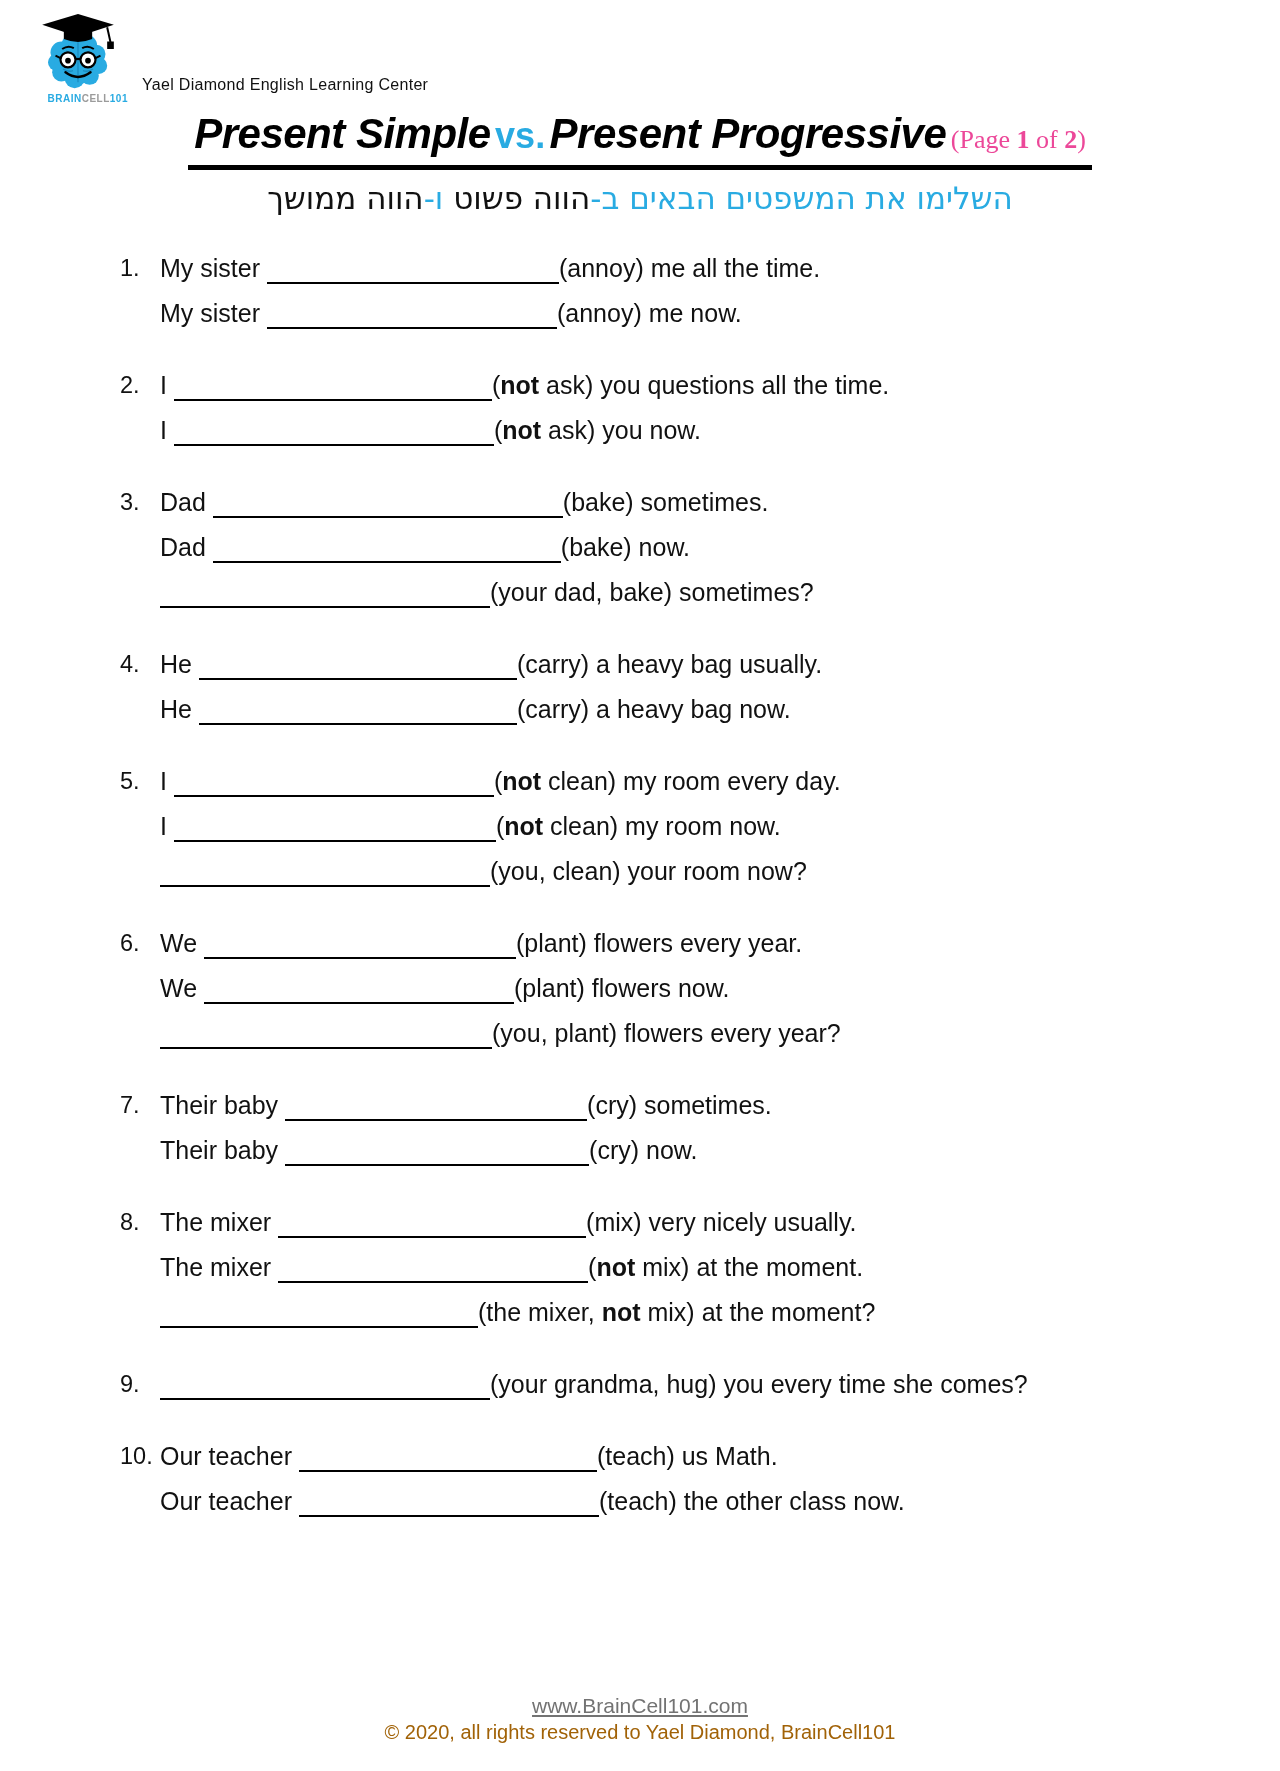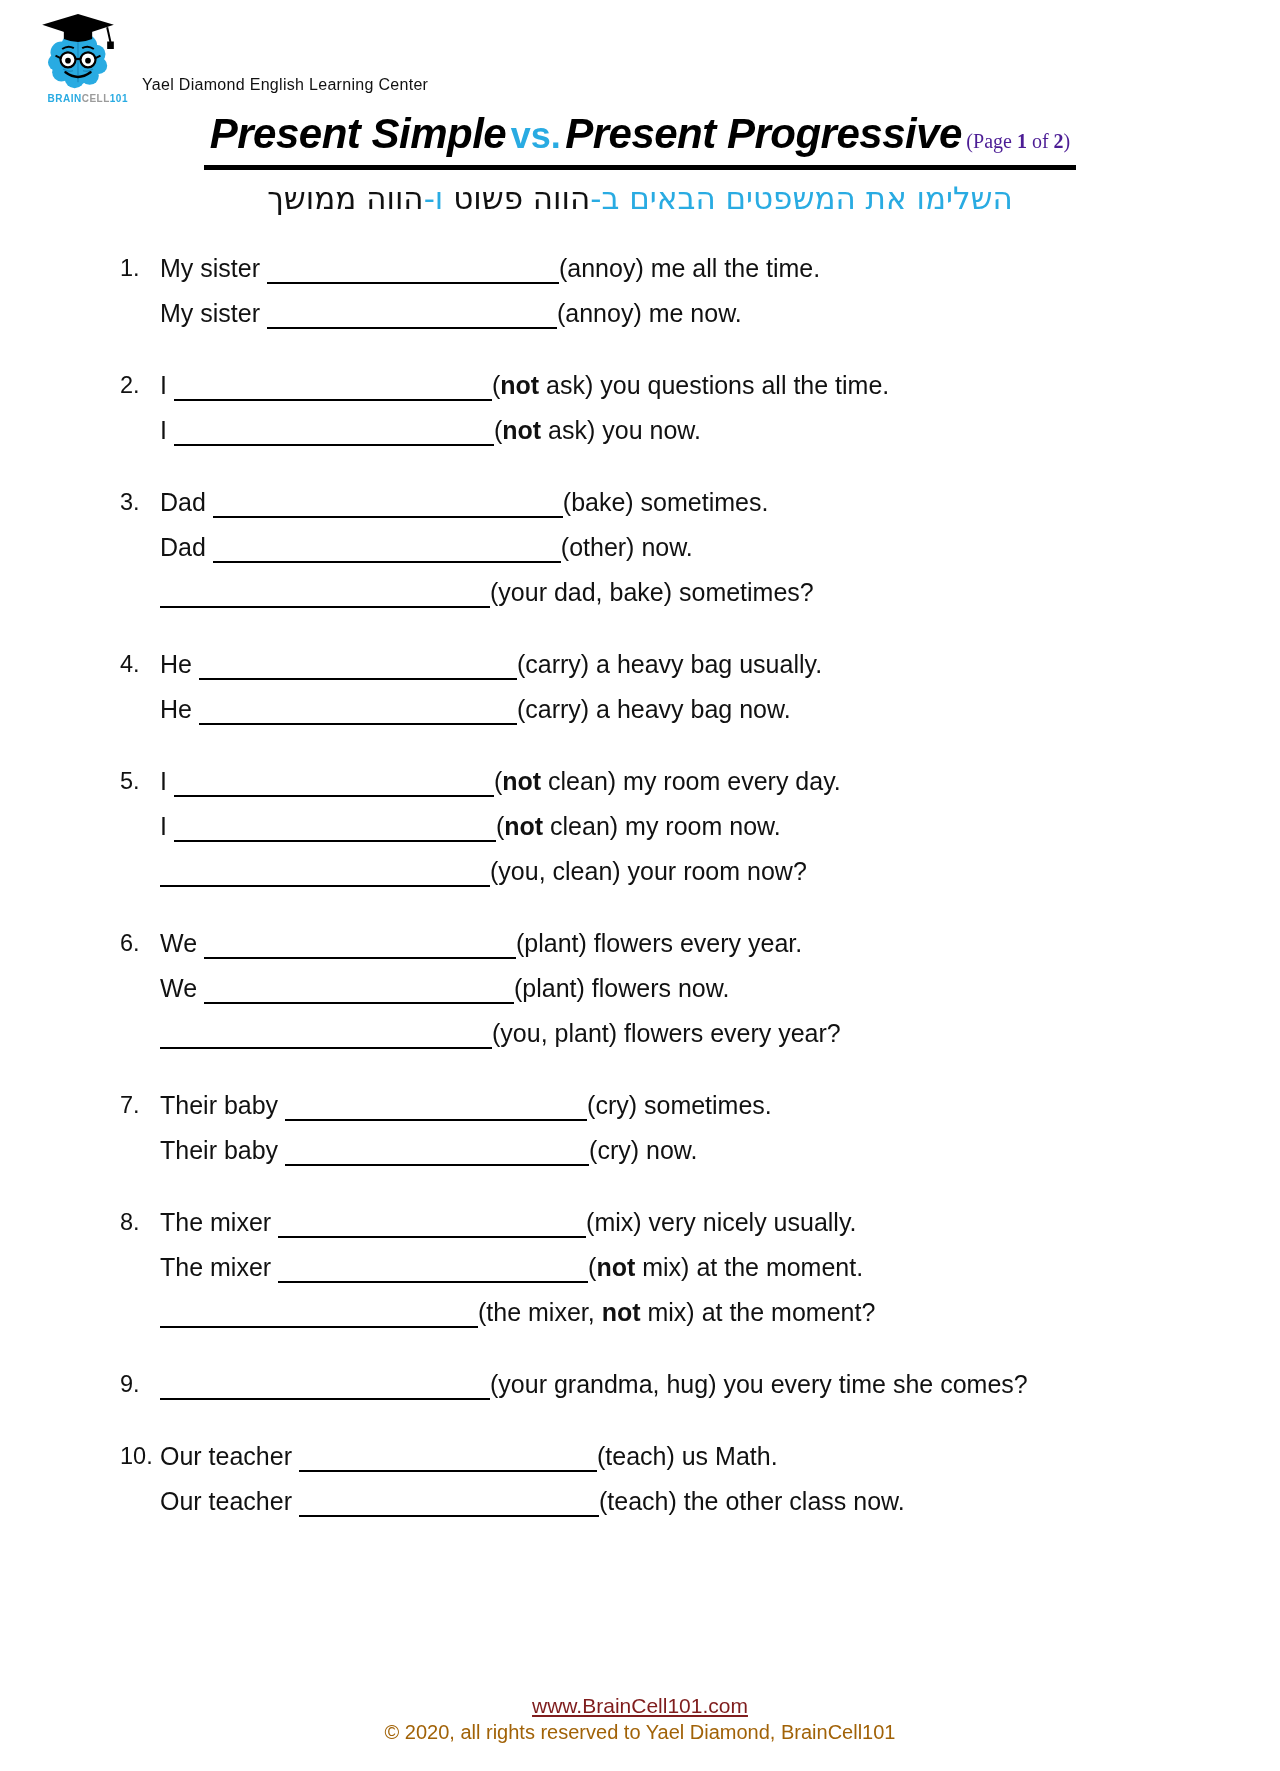--- a/index.html
+++ b/index.html
@@ -18,40 +18,40 @@
   .logo-word .w-brain { color:#29ABE2; }
   .logo-word .w-cell  { color:#9b9b9b; }
   .logo-word .w-num   { color:#29ABE2; }
   .center-name { font-size:16px; color:#111; margin:0 0 10px 14px; letter-spacing:0.3px; font-weight:500; }
 
   
   .title-wrap { text-align:center; margin-top:6px; }
   .title-line { display:inline-block; border-bottom:5px solid #000; padding:0 6px 7px 6px; white-space:nowrap; }
   .t-main { font-size:42px; font-weight:bold; letter-spacing:-0.5px; color:#000;font-style:italic; }
   .t-vs   { font-size:36px; font-weight:bold; color:#29ABE2; }
-  .t-page { font-family:"Liberation Serif", serif; font-size:20px; color:#4c1d95; }
+  .t-page { font-family:"Liberation Serif", serif; font-size:26px; color:#ec4899; }
   .t-page .pb { font-weight:bold; }
 
   
   .subtitle { direction:rtl; text-align:center; margin-top:10px;
               font-family:"DejaVu Sans", sans-serif; font-size:31px; color:#111; }
   .subtitle .blue { color:#29ABE2; }
 
   
   .items { margin:30px 0 0 120px; }
   .item { display:flex; margin-bottom:27px; }
   .num { width:40px; flex:none; font-size:23.5px; line-height:45px; }
   .lines { flex:1; }
   .line { font-size:25px; line-height:45px; white-space:nowrap; }
   .line .b { font-weight:bold; }
   .blank { display:inline-block; border-bottom:2.5px solid #000; height:26px; vertical-align:-7px; }
 
   
   .footer { position:absolute; left:0; right:0; top:1694px; text-align:center; }
-  .f-link { color:#7f1d1d; text-decoration:underline; font-size:21px; display:inline-block; }
+  .f-link { color:#737373; text-decoration:underline; font-size:21px; display:inline-block; }
   .f-copy { color:#a16207; font-size:20px; margin-top:3px; }
 </style>
 </head>
 <body>
 
 <div class="page">
 
   <div class="header">
     <div class="logo-box">
       <svg width="84" height="80" viewBox="0 0 100 96">
@@ -127,21 +127,21 @@
         <div class="num">2.</div>
         <div class="lines">
           <div class="line"><span>I </span><span class="blank" style="width: 318px;"></span><span>(</span><span class="b">not</span><span> ask) you questions all the time.</span></div>
           <div class="line"><span>I </span><span class="blank" style="width: 320px;"></span><span>(</span><span class="b">not</span><span> ask) you now.</span></div>
         </div>
       </div>
       <div class="item">
         <div class="num">3.</div>
         <div class="lines">
           <div class="line"><span>Dad </span><span class="blank" style="width: 350px;"></span><span>(bake) sometimes.</span></div>
-          <div class="line"><span>Dad </span><span class="blank" style="width: 348px;"></span><span>(other) now.</span></div>
+          <div class="line"><span>Dad </span><span class="blank" style="width: 348px;"></span><span>(bake) now.</span></div>
           <div class="line"><span class="blank" style="width: 330px;"></span><span>(your dad, bake) sometimes?</span></div>
         </div>
       </div>
       <div class="item">
         <div class="num">4.</div>
         <div class="lines">
           <div class="line"><span>He </span><span class="blank" style="width: 318px;"></span><span>(carry) a heavy bag usually.</span></div>
           <div class="line"><span>He </span><span class="blank" style="width: 318px;"></span><span>(carry) a heavy bag now.</span></div>
         </div>
       </div>

